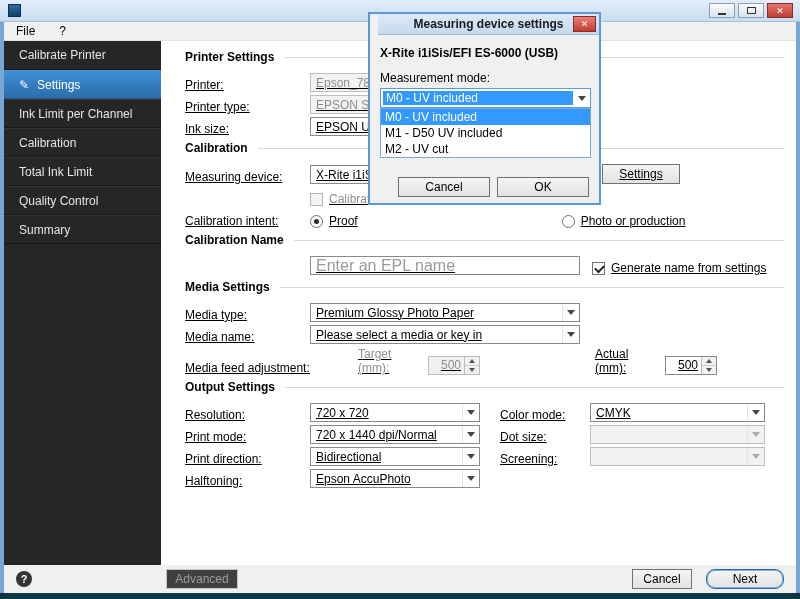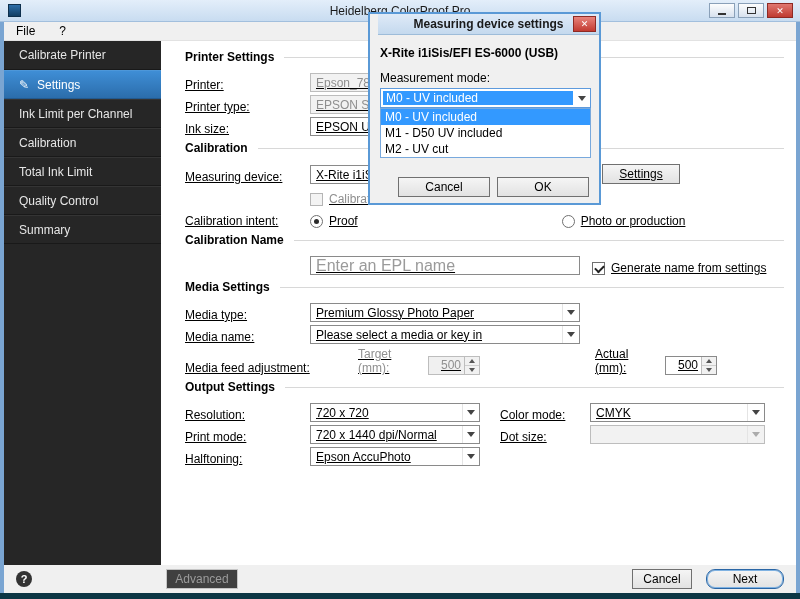--- a/index.html
+++ b/index.html
@@ -125,21 +125,20 @@
   .dlg-btn-cancel { position:absolute; left:28px; top:163px; width:92px; }
   .dlg-btn-ok { position:absolute; left:127px; top:163px; width:92px; }
 </style>
 </head>
 <body>
 
 <div class="window">
 
   <div class="titlebar">
     <div class="app-icon"></div>
-    <div class="title">Heidelberg ColorProof Pro</div>
     <div class="winbtns">
       <div class="winbtn">
           <span class="glyph-min"></span>
         </div>
       <div class="winbtn">
           <span class="glyph-max"></span>
         </div>
       <div class="winbtn close">
           <span>✕</span>
         </div>
@@ -309,20 +308,32 @@
           <span class="combo-text">720 x 1440 dpi/Normal</span>
           <span class="arrow"></span>
         </div>
         <span class="lbl2">Dot size:</span>
         <div class="combo disabled w175">
           <span class="combo-text"></span>
           <span class="arrow"></span>
         </div>
       </div>
       <div class="row">
+        <span class="lbl">Print direction:</span>
+        <div class="combo w170">
+          <span class="combo-text">Bidirectional</span>
+          <span class="arrow"></span>
+        </div>
+        <span class="lbl2">Screening:</span>
+        <div class="combo disabled w175">
+          <span class="combo-text"></span>
+          <span class="arrow"></span>
+        </div>
+      </div>
+      <div class="row">
         <span class="lbl">Halftoning:</span>
         <div class="combo w170">
           <span class="combo-text">Epson AccuPhoto</span>
           <span class="arrow"></span>
         </div>
       </div>
     </div>
   </div>
 
   <div class="bottombar">

